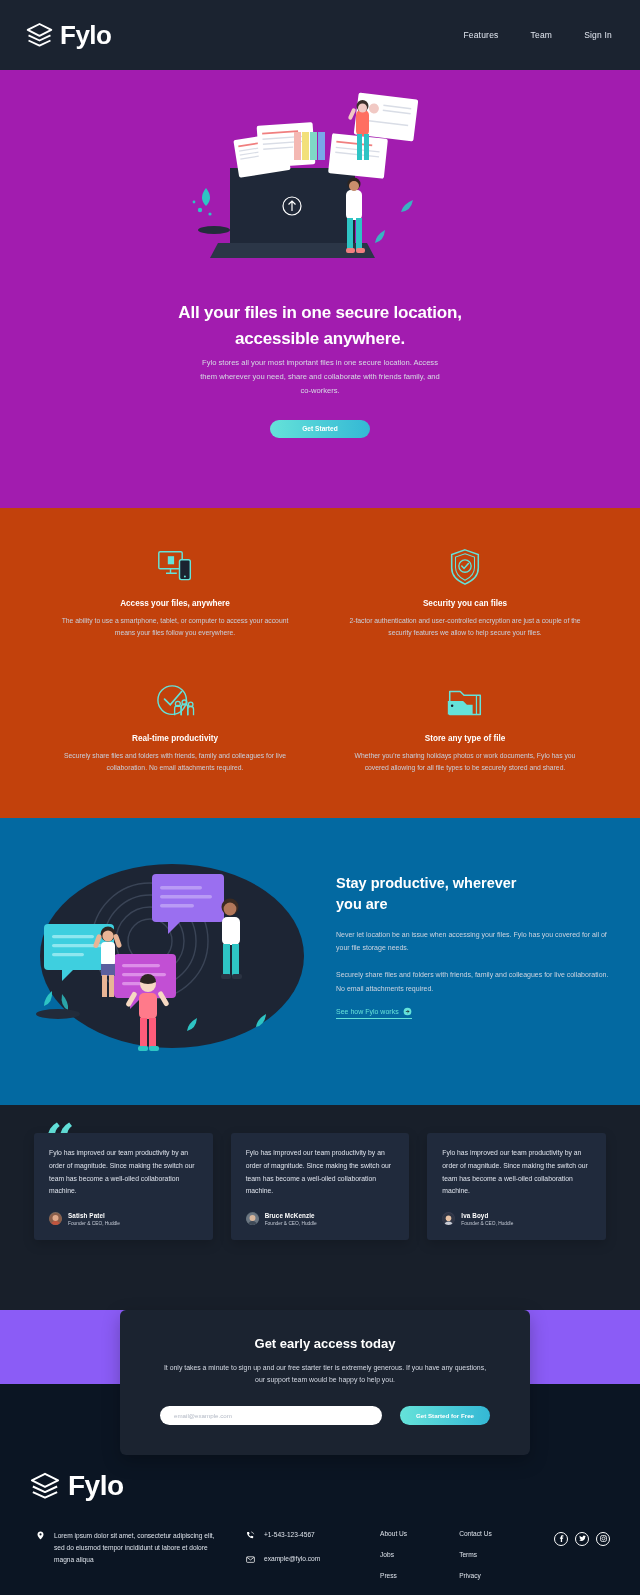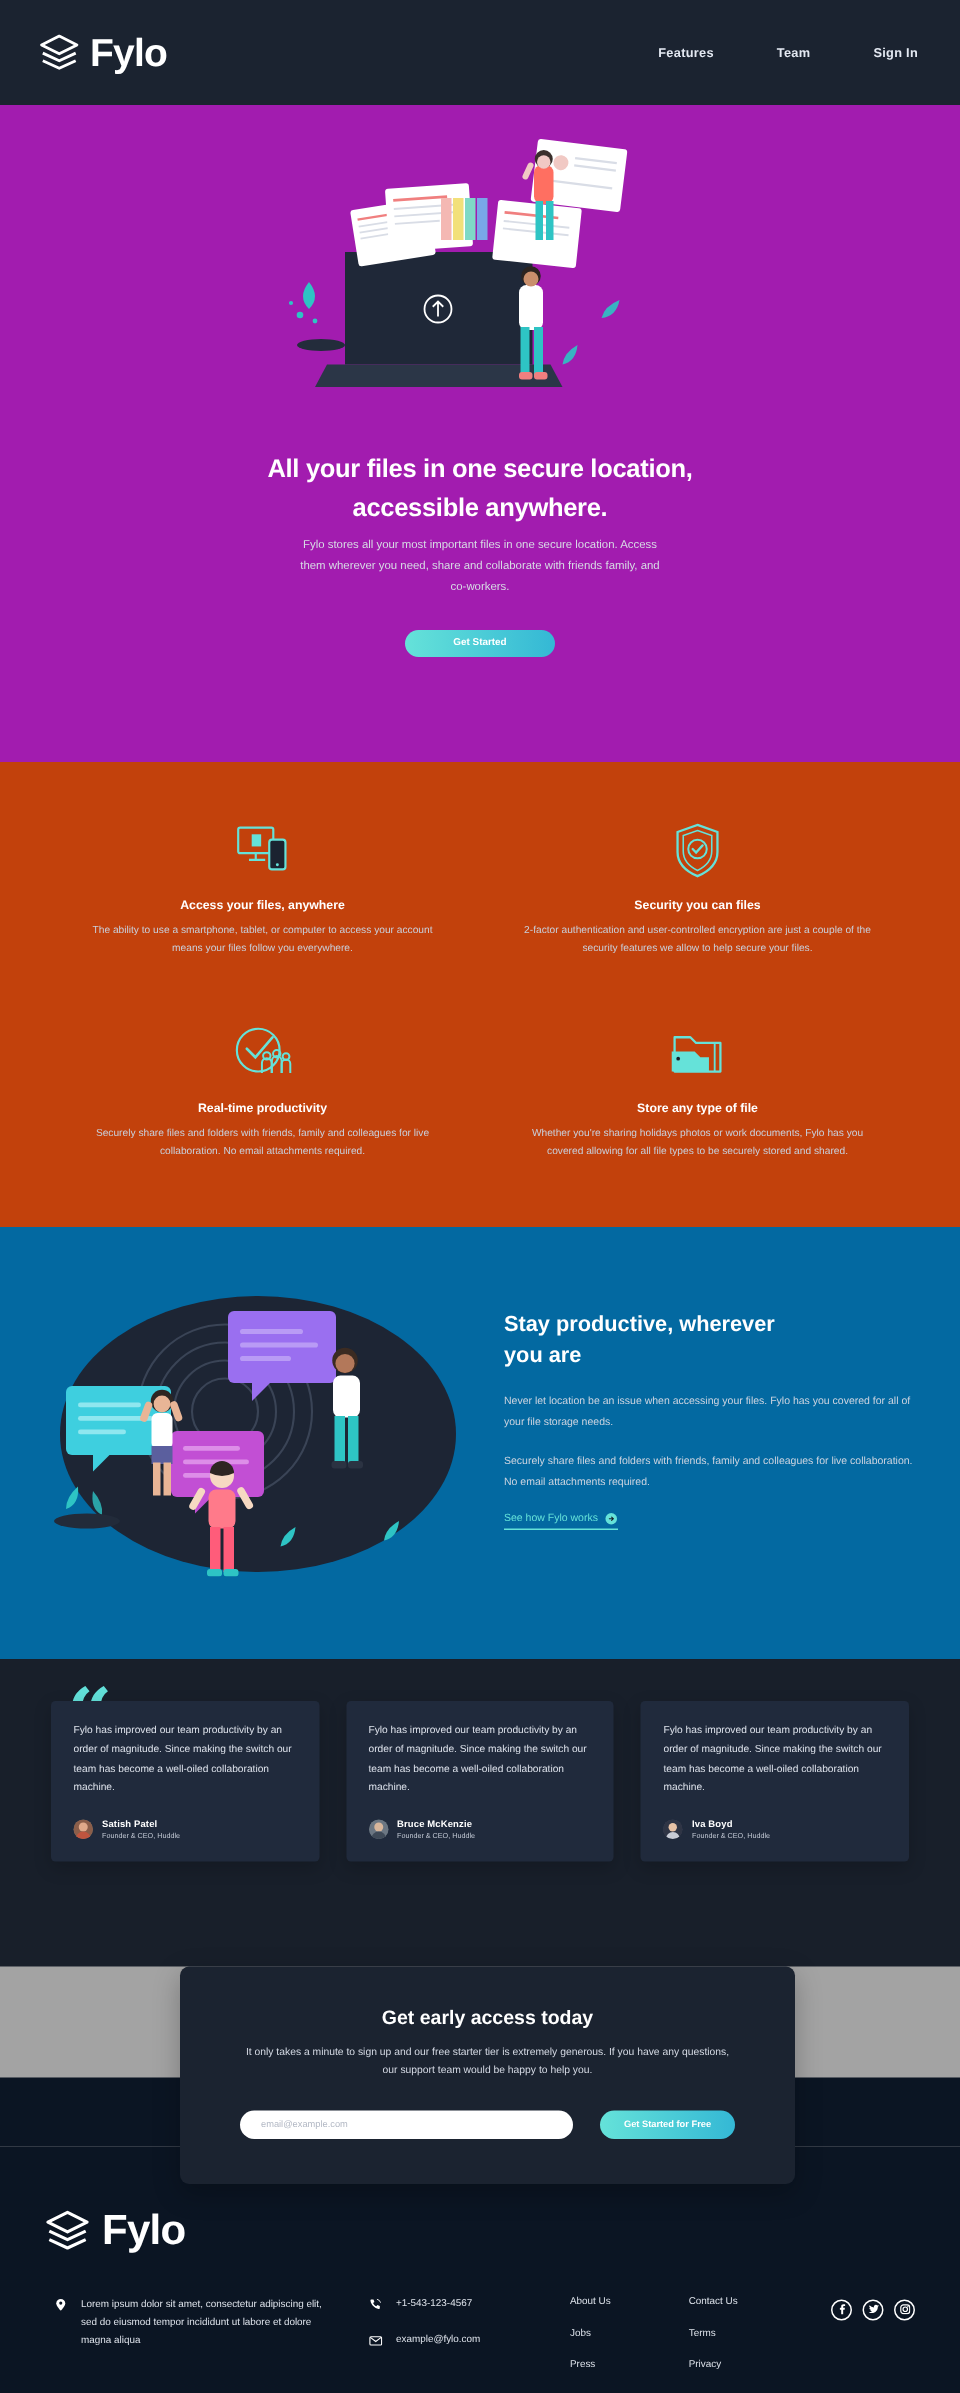--- a/index.html
+++ b/index.html
@@ -18,21 +18,21 @@
     height:70px;
     display:flex;
     align-items:center;
     justify-content:space-between;
     padding:0 28px 0 26px;
     background:#1b2330;
   }
   .logo { display:flex; align-items:center; gap:7px; }
   .logo-mark { width:27px; height:26px; display:block; }
   .logo-text { font-size:26px; font-weight:700; letter-spacing:-0.5px; color:#fff; }
-  .nav { display:flex; align-items:flex-start; gap:42px;font-weight:bold; }
+  .nav { display:flex; align-items:flex-start; gap:32px; }
   .nav-link { font-size:8.5px; color:#e4e9f2; letter-spacing:0.2px; }
 
   
   .hero {
     background:#a21caf;
     padding:8px 0 70px 0;
     text-align:center;
     position:relative;
   }
   .hero-illus { width:300px; height:200px; margin:0 auto; display:block; }
@@ -164,21 +164,21 @@
     overflow:hidden;
     display:block;
   }
   .avatar.a2 { background:#5d6a74; }
   .avatar.a3 { background:#3b3f52; }
   .tcard-name { font-size:6.3px; font-weight:700; color:#fff; letter-spacing:0.1px; }
   .tcard-role { font-size:4.8px; color:#c3c9d5; margin-top:2px; }
 
   
   .cta-wrap {
-    background:#a3a3a3;
+    background:#8b5cf6;
     position:relative;
     height:120px;
   }
   .cta-wrap:after{
     content:"";
     position:absolute;
     left:0; right:0; bottom:0;
     height:46px;
     background:#0b1523;
   }

